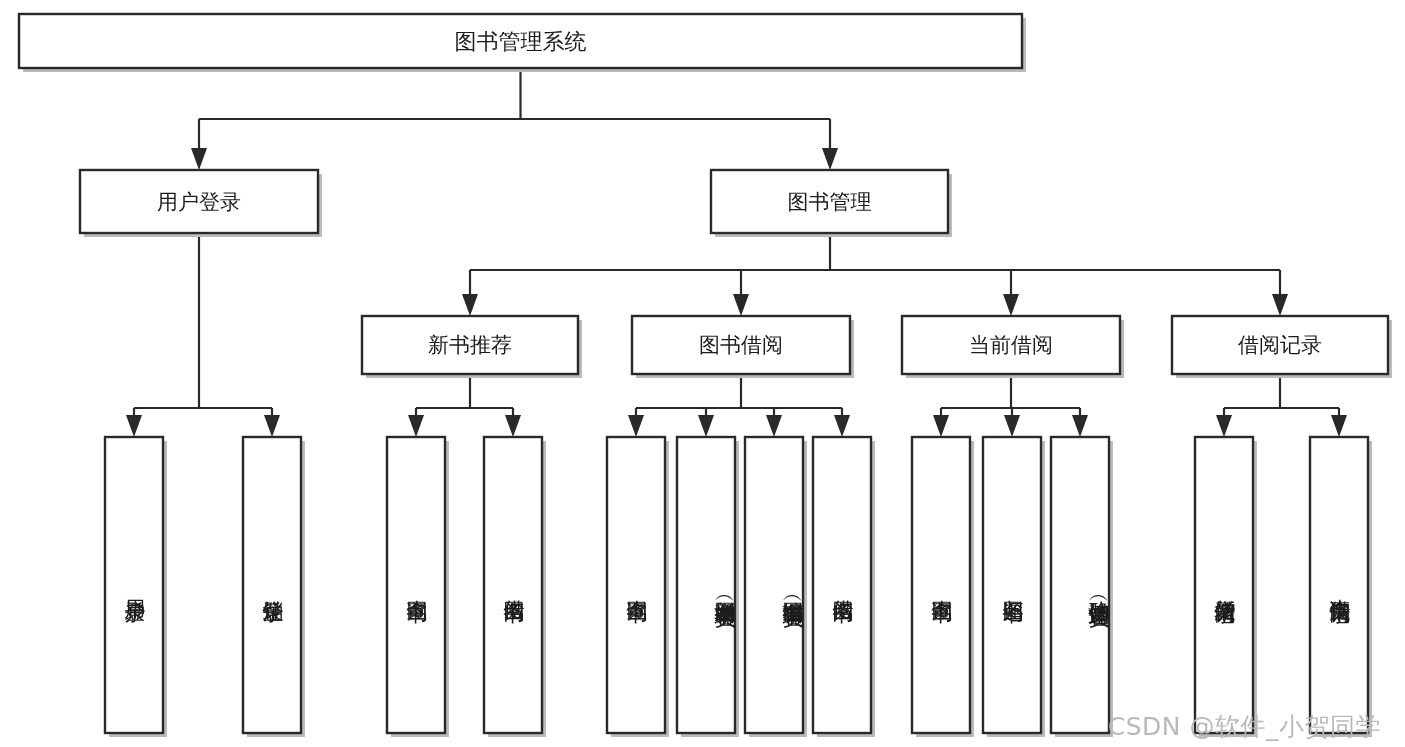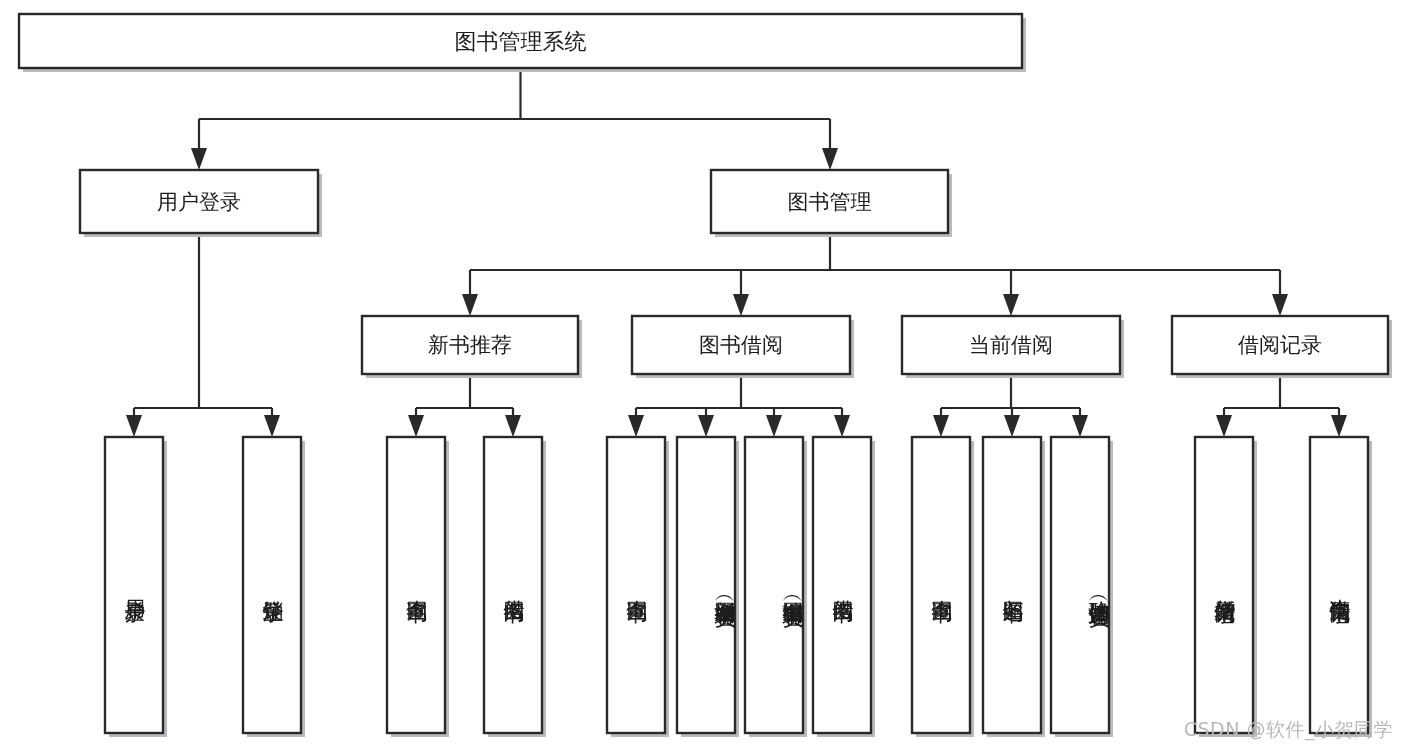--- a/index.html
+++ b/index.html
@@ -65,24 +65,24 @@
     display: flex;
     align-items: flex-start;
     justify-content: center;
     pointer-events: none;
   }
   .vlabel.centered {
     align-items: center;
   }
   .watermark {
     position: absolute;
-    right: 12px;
+    right: 24px;
     bottom: 4px;
     font-family: "DejaVu Sans", "Liberation Sans", sans-serif;
-    font-size: 19px;
+    font-size: 25px;
     color: #b7b9bb;
     letter-spacing: 0.5px;
     white-space: nowrap;
   }
 </style>
 </head>
 <body>
 
 <div id="diagram-root">
 

